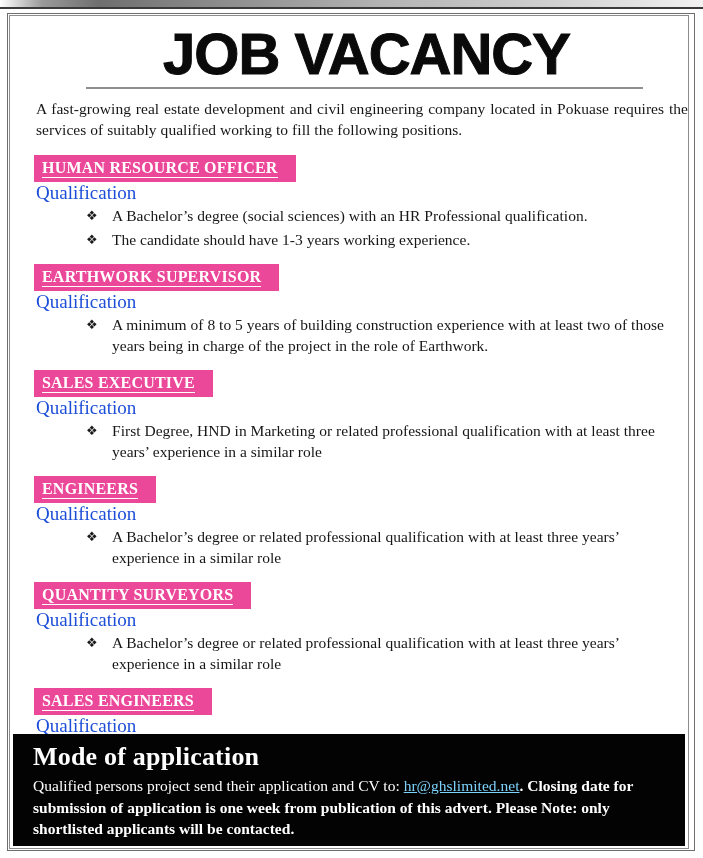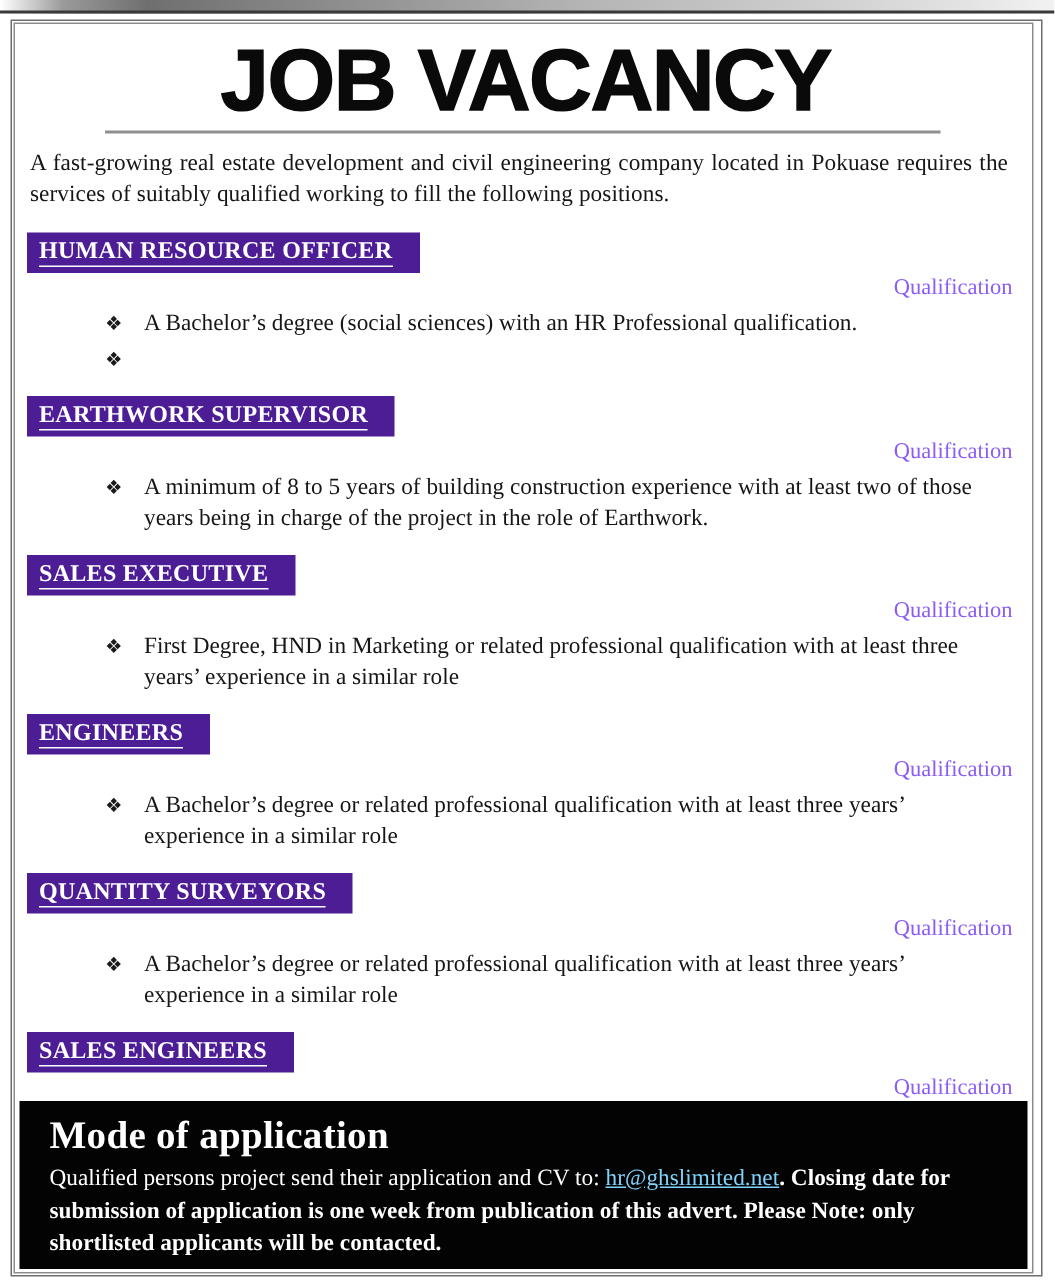--- a/index.html
+++ b/index.html
@@ -32,21 +32,21 @@
   .page-frame-inner{
     position:absolute;left:1px;top:1px;right:5px;bottom:1px;
     border:1px solid #8d8d8d;
     box-sizing:border-box;
     background:#ffffff;
   }
 
   
   .content{
     position:absolute;
-    left:9px;top:14px;
+    left:25px;top:14px;
     width:676px;
     box-sizing:border-box;
     padding:0 10px 0 9px;
   }
 
   
   .title-block{padding-top:10px;}
   .main-title{
     font-family:"Liberation Sans",sans-serif;
     font-weight:bold;
@@ -73,41 +73,40 @@
     margin:9px 3px 0 2px;
     letter-spacing:0.05px;
   }
 
   
   .job{margin-top:14px;}
   .job:first-of-type{margin-top:15px;}
 
   .job-bar{
     display:inline-block;
-    background:#4c1d95;
+    background:#ec4899;
     color:#ffffff;
     font-family:"Liberation Serif",serif;
     font-weight:bold;
     font-size:16px;
     line-height:20px;
     letter-spacing:0.2px;
     padding:3px 18px 4px 8px;
     white-space:nowrap;
   }
   .job-bar span{
     border-bottom:1.5px solid #ffffff;
     padding-bottom:1px;
   }
 
   .qual-label{
-    font-size:15px;
+    font-size:19px;
     line-height:19px;
-    color:#8b5cf6;
+    color:#1d4ed8;
     margin:1px 0 0 2px;
-    text-align:right;
   }
 
   .bullets{margin:2px 0 0 0;padding:0;list-style:none;}
   .bullet-row{
     display:flex;
     margin-top:3px;
     font-size:15.5px;
     line-height:21px;
     color:#161616;
   }
@@ -177,20 +176,21 @@
   <p class="intro">A fast-growing real estate development and civil engineering company located in Pokuase requires the services of suitably qualified working to fill the following positions.</p>
 
   <div id="jobs-container">
       <div class="job"><div class="job-bar"><span>HUMAN RESOURCE OFFICER</span></div><div class="qual-label">Qualification</div><div class="bullets">
           <div class="bullet-row">
             <span class="bullet-glyph">❖</span>
             <span class="bullet-text">A Bachelor’s degree (social sciences) with an HR Professional qualification.</span>
           </div>
           <div class="bullet-row">
             <span class="bullet-glyph">❖</span>
+            <span class="bullet-text">The candidate should have 1-3 years working experience.</span>
           </div>
         </div></div>
       <div class="job"><div class="job-bar"><span>EARTHWORK SUPERVISOR</span></div><div class="qual-label">Qualification</div><div class="bullets">
           <div class="bullet-row">
             <span class="bullet-glyph">❖</span>
             <span class="bullet-text">A minimum of 8 to 5 years of building construction experience with at least two of those years being in charge of the project in the role of Earthwork.</span>
           </div>
         </div></div>
       <div class="job"><div class="job-bar"><span>SALES EXECUTIVE</span></div><div class="qual-label">Qualification</div><div class="bullets">
           <div class="bullet-row">

